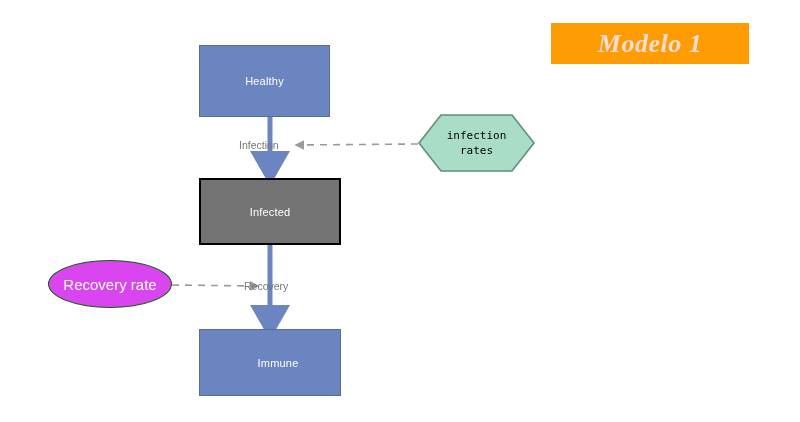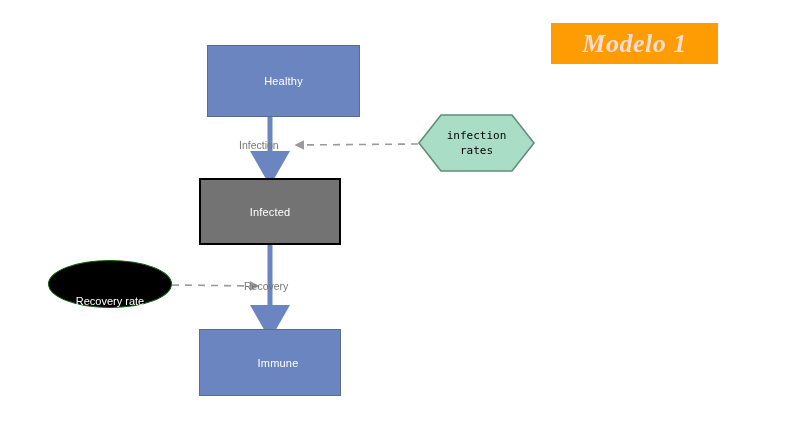--- a/index.html
+++ b/index.html
@@ -42,26 +42,26 @@
   }
   .stock-box.infected {
     background: #737373;
     border: 2px solid #000000;
   }
   
   .ellipse-node {
     position: absolute;
     box-sizing: border-box;
     border-radius: 50%;
-    background: #000000;
+    background: #d946ef;
     border: 1px solid #0d5f0d;
     color: #ffffff;
-    font-size: 11px;
+    font-size: 15px;
     display: flex;
-    align-items: flex-end;
+    align-items: center;
     justify-content: center;
     text-align: center;
   }
   
   .hex-wrap {
     position: absolute;
   }
   .hex-label {
     position: absolute;
     left: 0;
@@ -130,21 +130,21 @@
 
     <g>
       <line x1="418" y1="144" x2="296" y2="145" stroke="#9a9a9a" stroke-width="1.6" stroke-dasharray="7,6" marker-end="url(#info-arrow)"></line>
     </g>
 
     <g>
       <line x1="172" y1="285" x2="258" y2="286" stroke="#9a9a9a" stroke-width="1.6" stroke-dasharray="7,6" marker-end="url(#info-arrow)"></line>
     </g>
   </svg>
 
-  <div class="node stock-box" style="left:207px; top:45px; width:153px; height:72px;">
+  <div class="node stock-box" style="left:199px; top:45px; width:131px; height:72px;">
     <span>Healthy</span>
   </div>
 
   <div class="node stock-box infected" style="left:199px; top:178px; width:142px; height:67px;">
     <span>Infected</span>
   </div>
 
   <div class="node stock-box" style="left:199px; top:329px; width:142px; height:67px;padding-left:16px;">
     <span>Immune</span>
   </div>
@@ -158,17 +158,17 @@
   </div>
 
   <div class="ellipse-node" style="left:48px; top:260px; width:124px; height:48px;">
     <span>Recovery rate</span>
   </div>
 
   <div class="flow-label" style="left:239px; top:139px;">Infection</div>
 
   <div class="flow-label" style="left:244px; top:280px;">Recovery</div>
 
-  <div class="banner" style="left:551px; top:23px; width:167px; height:41px;">
+  <div class="banner" style="left:551px; top:23px; width:198px; height:41px;">
     <span class="banner-text">Modelo 1</span>
   </div>
 
 </div>
 
 </body></html>

